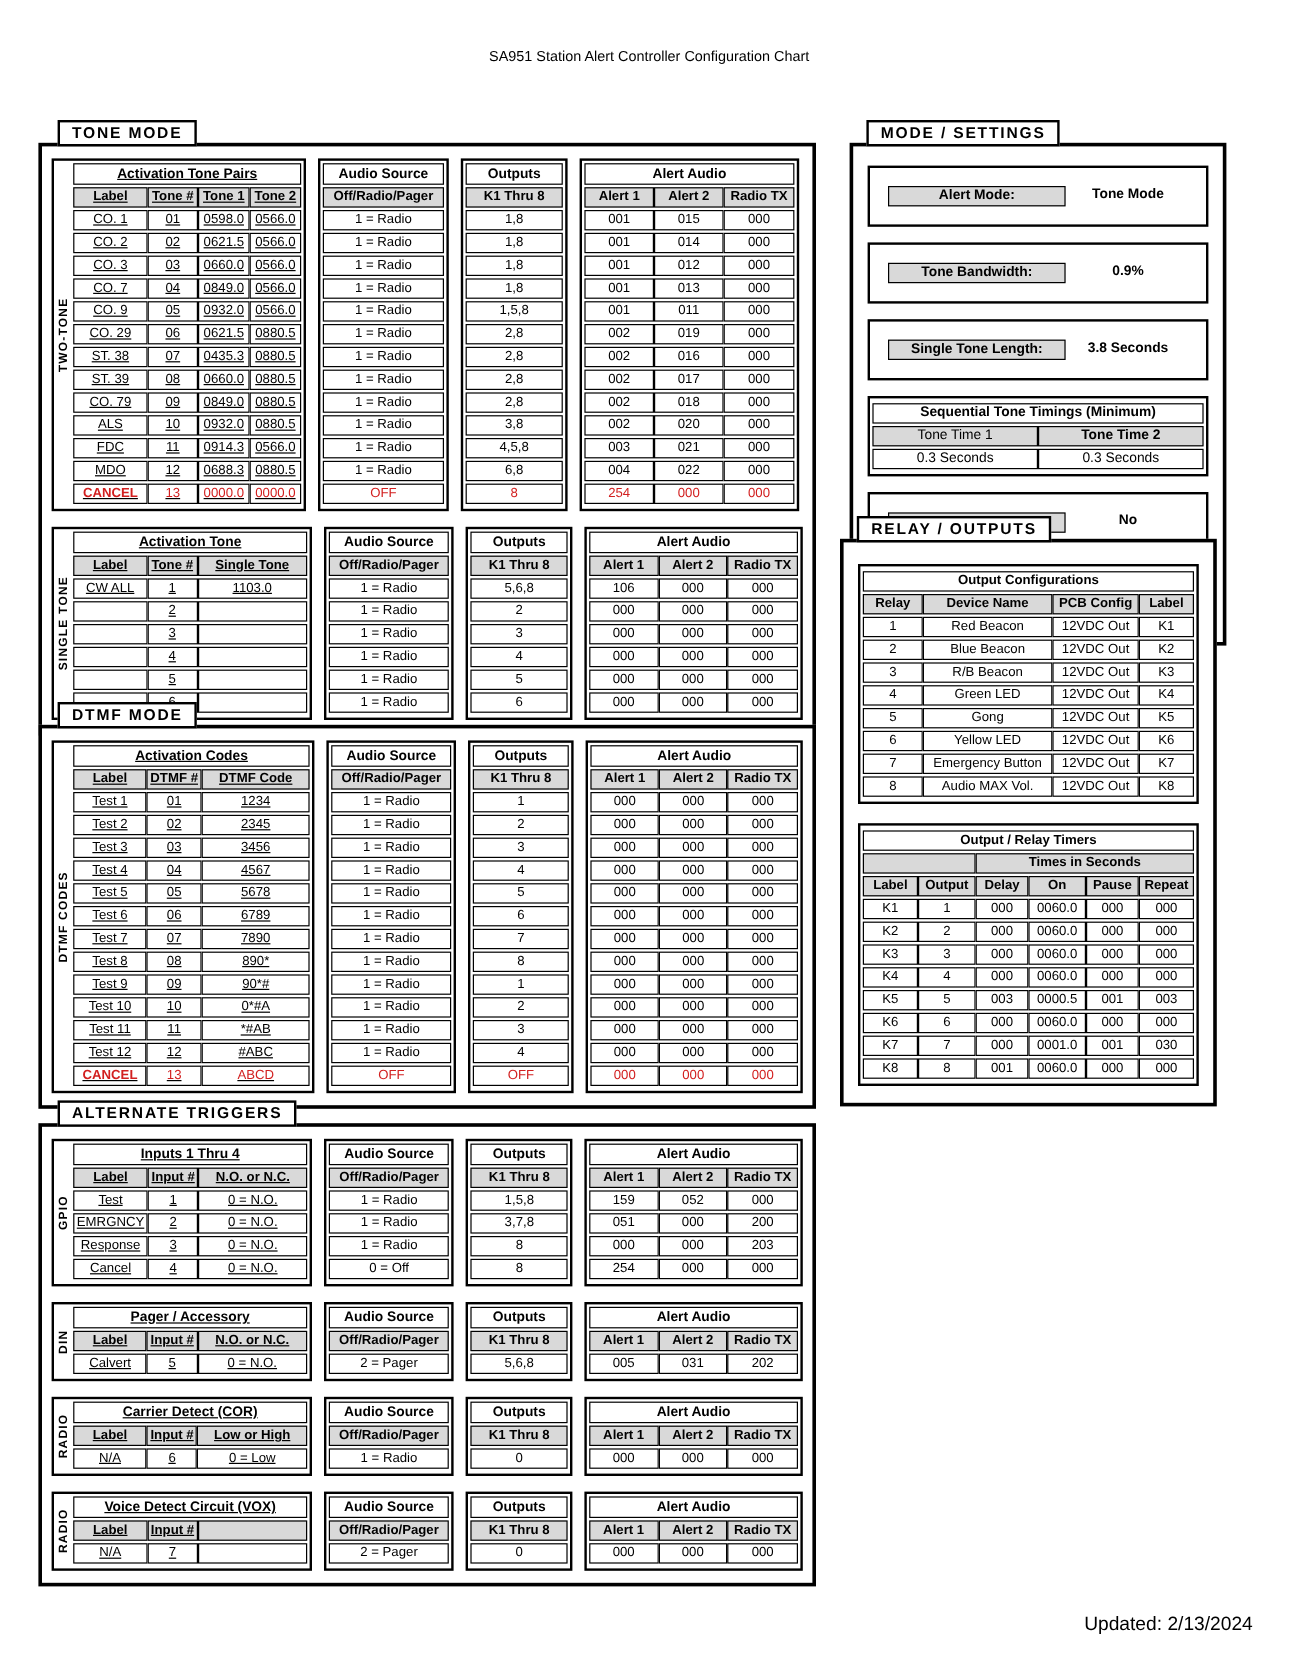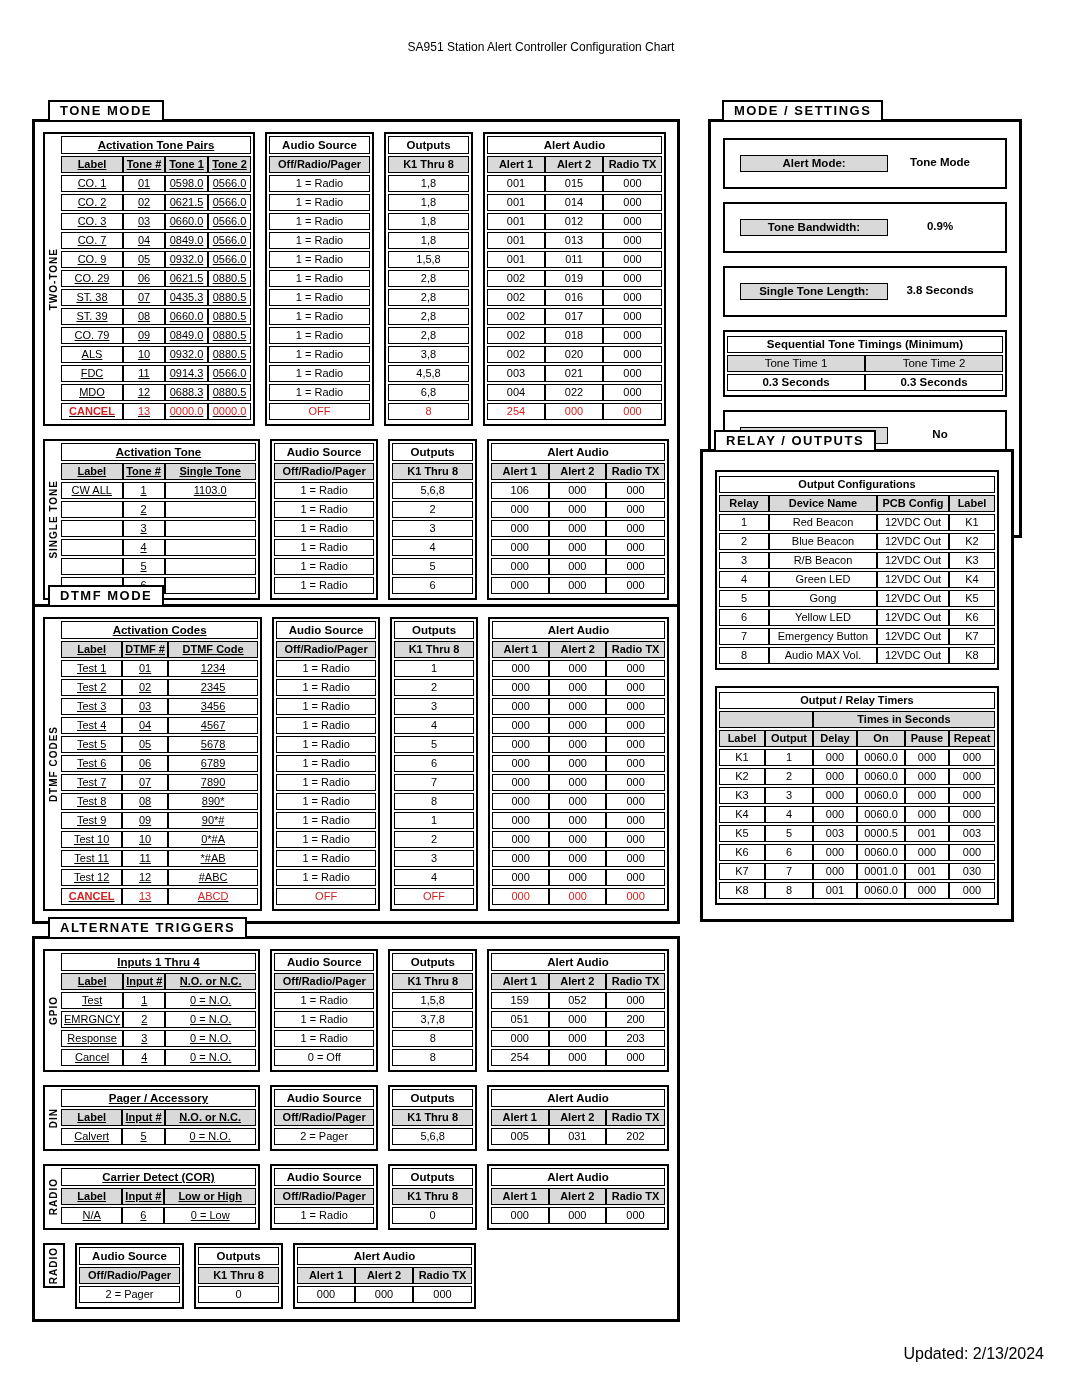--- a/index.html
+++ b/index.html
@@ -47,21 +47,21 @@
 
   
   .srow{border:2px solid #000;padding:15px;display:flex;gap:2px;margin-bottom:13px;background:#fff;}
   .srow .lab{border:1px solid #000;background:#d9d9d9;font-weight:bold;font-size:11.5px;width:146px;
              height:15px;line-height:15px;text-align:center;white-space:nowrap;}
   .srow .val{flex:1;font-weight:bold;font-size:11.5px;height:15px;line-height:15px;text-align:center;}
   .seq-wrap{border:2px solid #000;padding:2px;margin-bottom:13px;background:#fff;}
   table.seq{border-collapse:separate;border-spacing:0 2px;width:100%;}
   table.seq td{border:1px solid #000;height:15px;line-height:15px;font-size:11.5px;text-align:center;
                padding:0 2px;white-space:nowrap;}
-  table.seq td.seqv{font-weight:bold;margin-left:12px;}
+  table.seq td.seqv{font-weight:normal;margin-left:12px;}
   .relay-group{margin-bottom:16px;}
 </style>
 </head>
 <body>
 
 <div class="page">
 
   <div class="doc-title">SA951 Station Alert Controller Configuration Chart</div>
 
   <div class="section" style="left:32px;top:100px;width:648px;">
@@ -1012,20 +1012,37 @@
               </tbody>
             </table>
         </div>
       </div>
 
       <div class="band">
         <div class="group main">
           <div class="rot">
               <span>RADIO</span>
             </div>
+          <div class="gcol">
+            <div class="gtitle">Voice Detect Circuit (VOX)</div>
+            <table class="t cols-main3">
+                <tbody>
+                  <tr class="hrow">
+                    <td class="c0">Label</td>
+                    <td class="c1">Input #</td>
+                    <td class="c2"></td>
+                  </tr>
+                  <tr>
+                    <td class="c0">N/A</td>
+                    <td class="c1">7</td>
+                    <td class="c2"></td>
+                  </tr>
+                </tbody>
+              </table>
+          </div>
         </div>
         <div class="group">
           <div class="gtitle">Audio Source</div>
           <table class="t cols-audio">
               <tbody>
                 <tr class="hrow">
                   <td class="c0">Off/Radio/Pager</td>
                 </tr>
                 <tr>
                   <td class="c0">2 = Pager</td>
@@ -1088,21 +1105,21 @@
       </div>
 
       <div class="seq-wrap">
         <table class="seq">
           <tbody>
               <tr>
                 <td colspan="2" class="ttl">Sequential Tone Timings (Minimum)</td>
               </tr>
           <tr>
             <td class="hcell" style="width:50%;font-weight:normal;">Tone Time 1</td>
-            <td class="hcell" style="font-weight:normal;margin-top:20px;">Tone Time 2</td>
+            <td class="hcell" style="font-weight:bold;margin-top:20px;">Tone Time 2</td>
           </tr>
           <tr>
             <td class="seqv">0.3 Seconds</td>
             <td class="seqv">0.3 Seconds</td>
           </tr>
         </tbody>
           </table>
       </div>
 
       <div class="srow">

